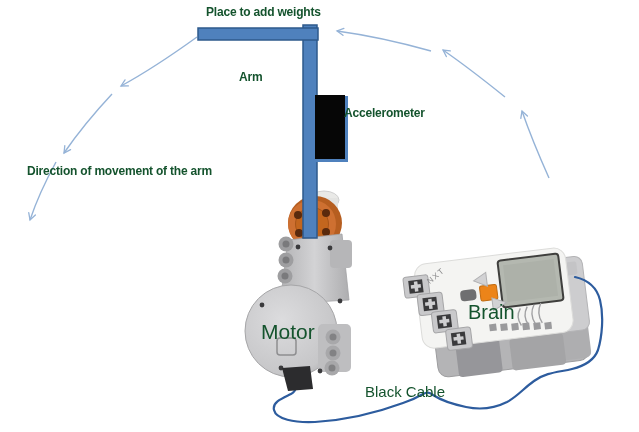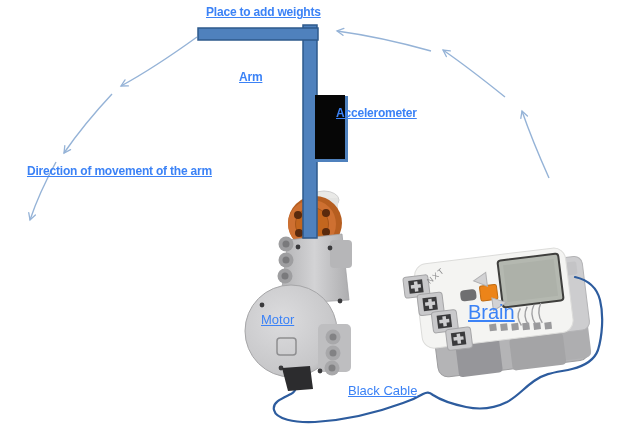--- a/index.html
+++ b/index.html
@@ -1,29 +1,29 @@
 <!DOCTYPE html>
 <html><head>
 <meta charset="utf-8">
 <style>
   html,body{margin:0;padding:0;background:#ffffff;}
   .stage{
     position:relative;width:639px;height:432px;background:#ffffff;overflow:hidden;
     font-family:"Liberation Sans",sans-serif;color:#1a1a1a;
   }
   .stage svg{position:absolute;left:0;top:0;}
-  .lbl{position:absolute;white-space:nowrap;color:#3b82f6;text-decoration:underline;}
+  .lbl{position:absolute;white-space:nowrap;color:#14532d;}
   .lbl.bold{font-weight:700;font-size:12px;letter-spacing:-0.2px;}
   .lbl-place{left:206px;top:5px;}
   .lbl-arm{left:239px;top:70px;}
-  .lbl-accel{left:336px;top:106px;}
+  .lbl-accel{left:344px;top:106px;}
   .lbl-direction{left:27px;top:120px;margin-top:44px;}
-  .lbl-motor{left:261px;top:312px;font-size:13px;font-weight:400;}
+  .lbl-motor{left:261px;top:320px;font-size:21px;font-weight:400;}
   .lbl-brain{left:468px;top:301px;font-size:20px;font-weight:400;}
-  .lbl-cable{left:348px;top:383px;font-size:13px;font-weight:400;}
+  .lbl-cable{left:365px;top:383px;font-size:15px;font-weight:400;}
 </style>
 </head>
 <body>
 
 <div class="stage">
 
   <svg width="639" height="432" viewBox="0 0 639 432">
     <defs>
       <marker id="ahead" markerWidth="10" markerHeight="10" refX="8" refY="4.5" orient="auto" markerUnits="userSpaceOnUse">
         <path d="M1.5,1 L8,4.5 L1.5,8" fill="none" stroke="#95b3d7" stroke-width="1.3" stroke-linecap="round"></path>

